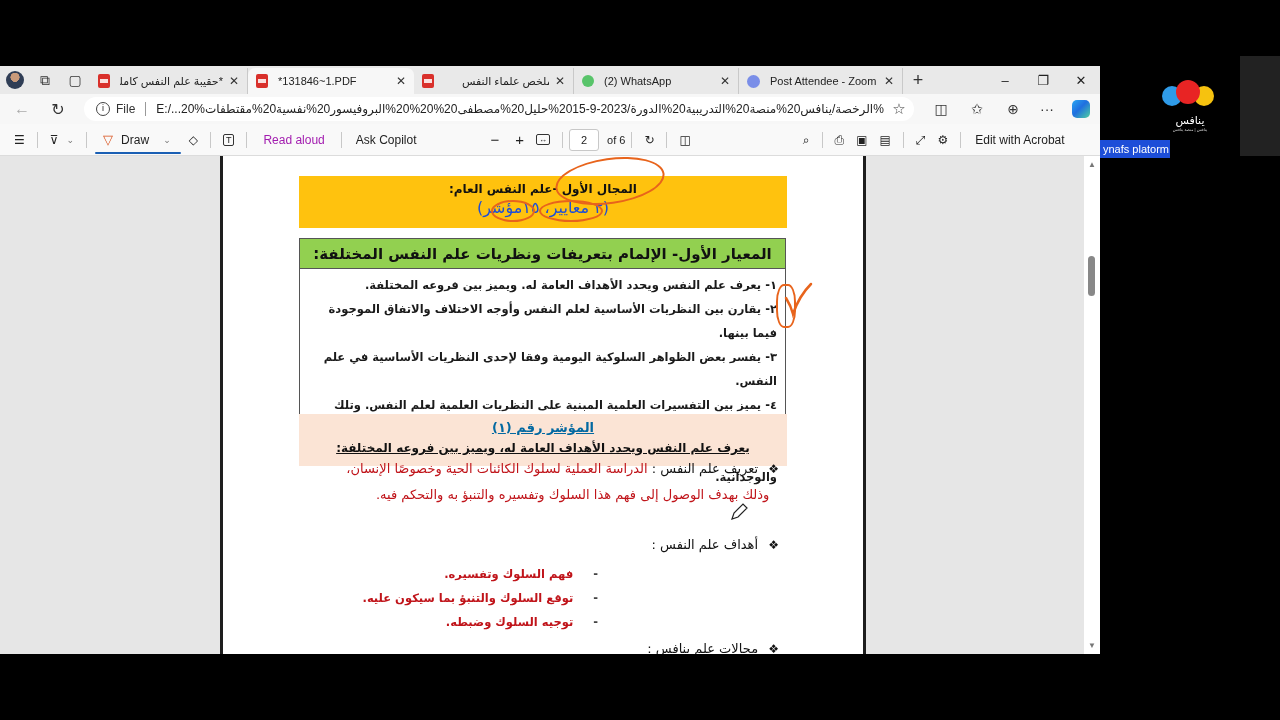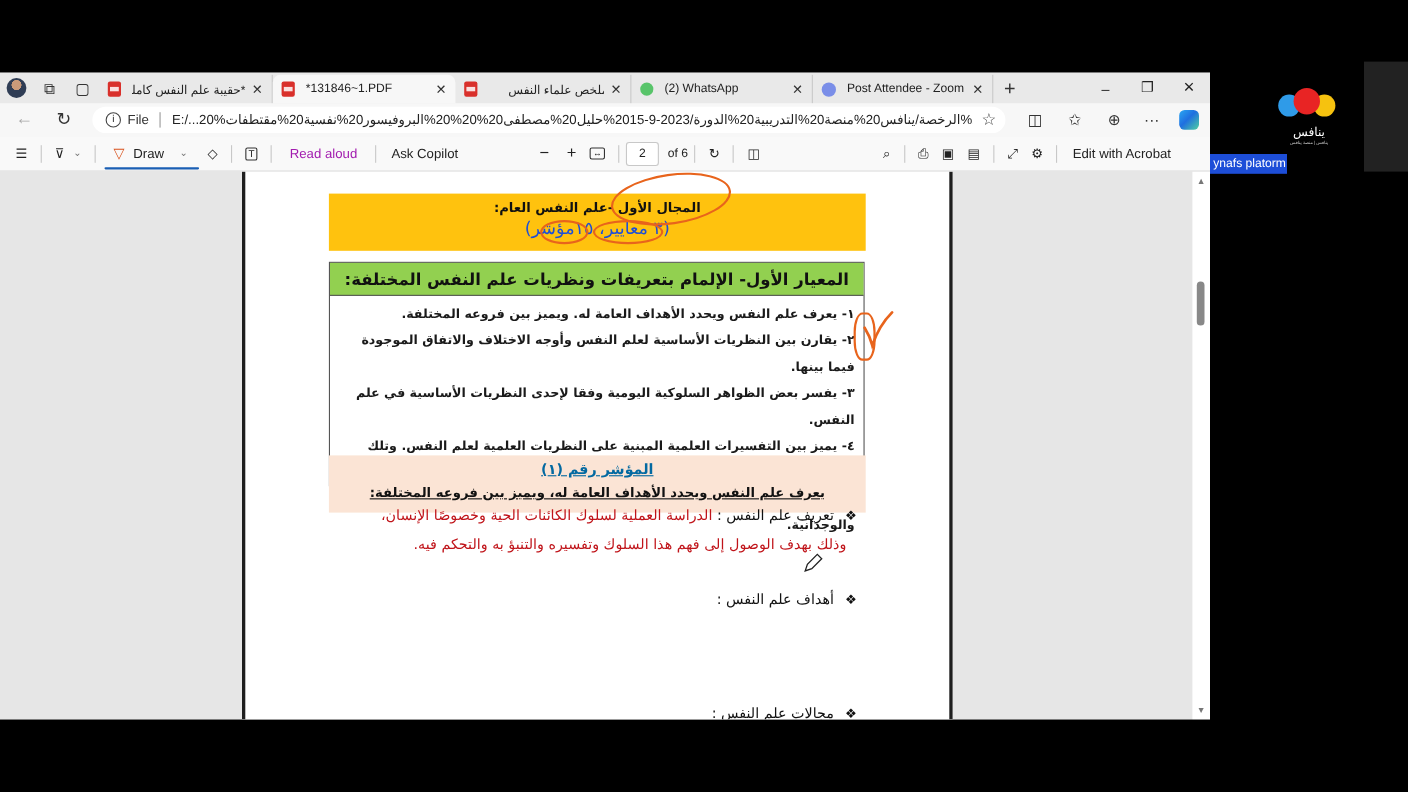--- a/index.html
+++ b/index.html
@@ -267,24 +267,29 @@
           <span class="red">الدراسة العملية لسلوك الكائنات الحية وخصوصًا الإنسان،</span>
         </div>
         <div class="red" style="text-align:center;padding-left:20px">وذلك بهدف الوصول إلى فهم هذا السلوك وتفسيره والتنبؤ به والتحكم فيه.</div>
       </div>
 
       <div class="body-block pdf-ar" style="top:376px;right:84px">
         <span class="bullet-dia">❖</span>
         <span>أهداف علم النفس :</span>
       </div>
 
+      <ul class="goals pdf-ar" style="top:406px">
+        <li>فهم السلوك وتفسيره.</li>
+        <li>توقع السلوك والتنبؤ بما سيكون عليه.</li>
+        <li>توجيه السلوك وضبطه.</li>
+      </ul>
 
       <div class="body-block pdf-ar" style="top:480px;right:84px">
         <span class="bullet-dia">❖</span>
-        <span>مجالات علم النفس :</span>
+        <span>مجالات علم ينافس :</span>
       </div>
 
       <div class="ink" style="left:332px;top:2px;width:110px;height:46px;transform:rotate(-8deg)"></div>
       <div class="ink" style="left:268px;top:44px;width:44px;height:22px"></div>
       <div class="ink" style="left:316px;top:44px;width:64px;height:22px"></div>
       <div class="ink" style="left:553px;top:128px;width:20px;height:44px;border-radius:40%"></div>
       <svg style="position:absolute;left:560px;top:124px" width="30" height="40">
         <path d="M3 18 Q8 26 10 34 Q16 16 28 4" stroke="#e8641c" stroke-width="2.5" fill="none" stroke-linecap="round"></path>
       </svg>
       <svg style="position:absolute;left:506px;top:346px" width="20" height="20">

